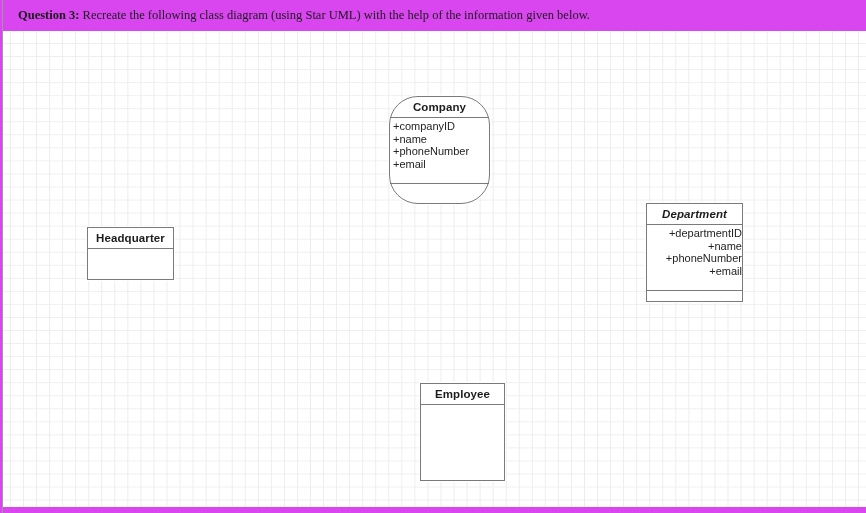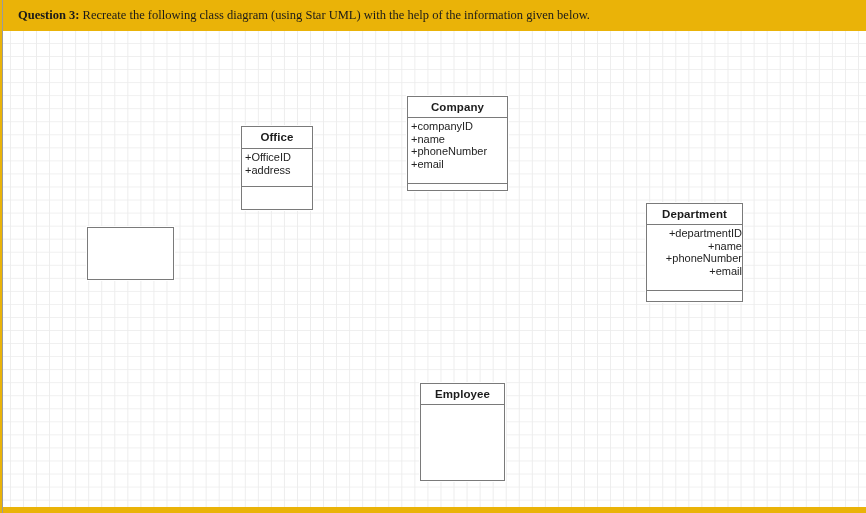--- a/index.html
+++ b/index.html
@@ -14,21 +14,21 @@
     font-family: "Liberation Sans", sans-serif;
     position: relative;
   }
 
   
   #page {
     position: absolute;
     left: 0; top: 0;
     width: 866px;
     height: 513px;
-    background: #eab308;
+    background: #d946ef;
   }
 
   
   #page-left-rule {
     position: absolute;
     left: 2px;
     top: 0;
     width: 1px;
     height: 513px;
     background: #9a9a9a;
@@ -96,37 +96,37 @@
     font-size: 11px;
     color: #232323;
     line-height: 12.6px;
     white-space: nowrap;
   }
   .uml-ops {
     box-sizing: border-box;
   }
 
   
-  #class-company      { left: 404px; top: 65px;  width: 101px; height: 95px; }
+  #class-company      { left: 386px; top: 65px;  width: 101px; height: 108px; border-radius: 29px; }
   #class-company .uml-title { height: 21px; line-height: 20px; }
   #class-company .uml-attrs { height: 66px; }
   #class-company .uml-ops   { height: 11px; }
 
   #class-office       { left: 238px; top: 95px;  width: 72px;  height: 84px; }
   #class-office .uml-title { height: 22px; line-height: 21px; }
   #class-office .uml-attrs { height: 38px; }
   #class-office .uml-ops   { height: 22px; }
 
   #class-headquarter  { left: 84px;  top: 196px; width: 87px;  height: 53px; }
   #class-headquarter .uml-title { height: 21px; line-height: 20px; }
   #class-headquarter .uml-attrs { height: 21px; }
   #class-headquarter .uml-ops   { height: 9px; }
 
   #class-department   { left: 643px; top: 172px; width: 97px;  height: 99px; }
-  #class-department .uml-title { height: 21px; line-height: 20px; }
+  #class-department .uml-title { height: 21px; line-height: 20px; font-style: italic; }
   #class-department .uml-attrs { height: 66px; text-align: right; }
   #class-department .uml-ops   { height: 10px; }
 
   #class-employee     { left: 417px; top: 352px; width: 85px;  height: 98px; }
   #class-employee .uml-title { height: 21px; line-height: 20px; }
   #class-employee .uml-attrs { height: 66px; }
   #class-employee .uml-ops   { height: 9px; }
 </style>
 </head>
 <body>
@@ -145,30 +145,23 @@
       <div class="uml-title">Company</div>
       <div class="uml-attrs">
         <div class="uml-attr">+companyID</div>
         <div class="uml-attr">+name</div>
         <div class="uml-attr">+phoneNumber</div>
         <div class="uml-attr">+email</div>
       </div>
       <div class="uml-ops"></div>
     </div>
 
-    <div class="uml-class" id="class-office">
-      <div class="uml-title">Office</div>
-      <div class="uml-attrs">
-        <div class="uml-attr">+OfficeID</div>
-        <div class="uml-attr">+address</div>
-      </div>
-      <div class="uml-ops"></div>
-    </div>
 
     <div class="uml-class" id="class-headquarter">
+      <div class="uml-title">Headquarter</div>
       <div class="uml-ops"></div>
     </div>
 
     <div class="uml-class" id="class-department">
       <div class="uml-title">Department</div>
       <div class="uml-attrs">
         <div class="uml-attr">+departmentID</div>
         <div class="uml-attr">+name</div>
         <div class="uml-attr">+phoneNumber</div>
         <div class="uml-attr">+email</div>

